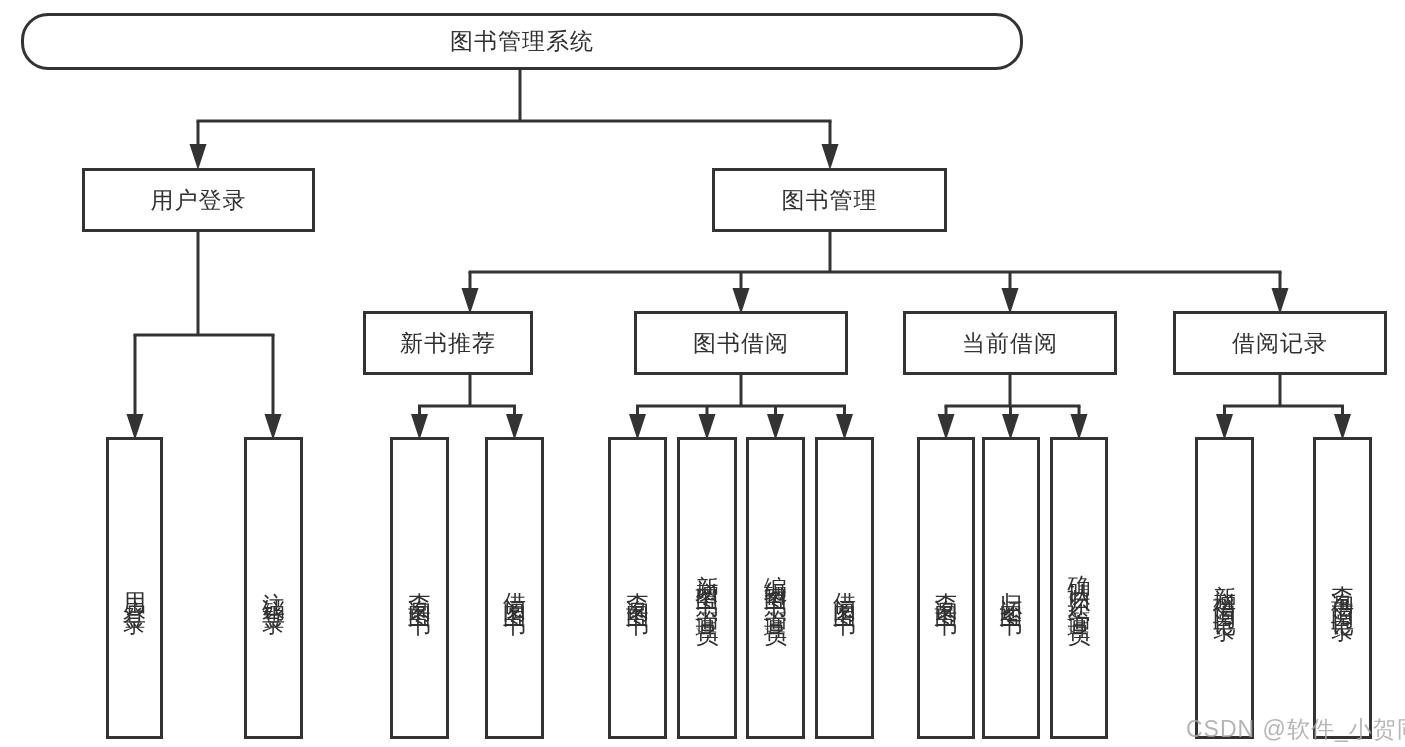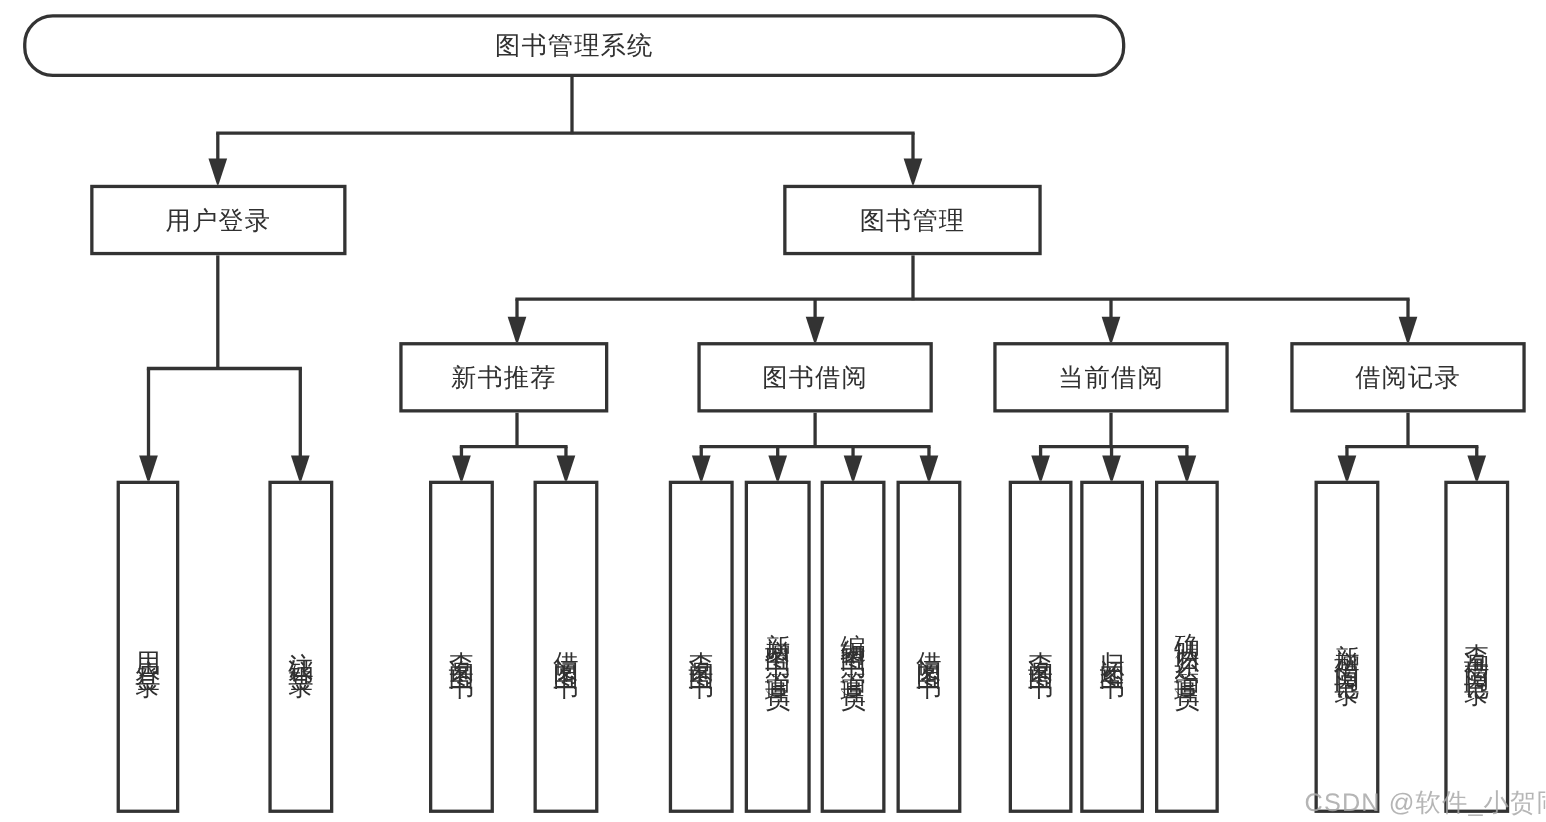--- a/index.html
+++ b/index.html
@@ -124,21 +124,21 @@
       <polygon points="1216,414 1233,414 1224.5,440"></polygon>
       <polygon points="1334,414 1351,414 1342.5,440"></polygon>
     </g>
   </svg>
 
   <div class="node h" style="left:21px; top:13px; width:1002px; height:57px;border-radius:27px;">图书管理系统</div>
 
   <div class="node h" style="left:82px; top:168px; width:233px; height:64px;">用户登录</div>
   <div class="node h" style="left:712px; top:168px; width:235px; height:64px;">图书管理</div>
 
-  <div class="node h" style="left:363px; top:311px; width:190px; height:64px;">新书推荐</div>
+  <div class="node h" style="left:363px; top:311px; width:170px; height:64px;">新书推荐</div>
   <div class="node h" style="left:634px; top:311px; width:214px; height:64px;">图书借阅</div>
   <div class="node h" style="left:903px; top:311px; width:214px; height:64px;">当前借阅</div>
   <div class="node h" style="left:1173px; top:311px; width:214px; height:64px;">借阅记录</div>
 
   <div class="node v" style="left:106px; top:437px; width:57px; height:302px;">用户登录</div>
   <div class="node v" style="left:244px; top:437px; width:59px; height:302px;">注销登录</div>
 
   <div class="node v" style="left:390px; top:437px; width:59px; height:302px;">查询图书</div>
   <div class="node v" style="left:485px; top:437px; width:59px; height:302px;">借阅图书</div>
 

